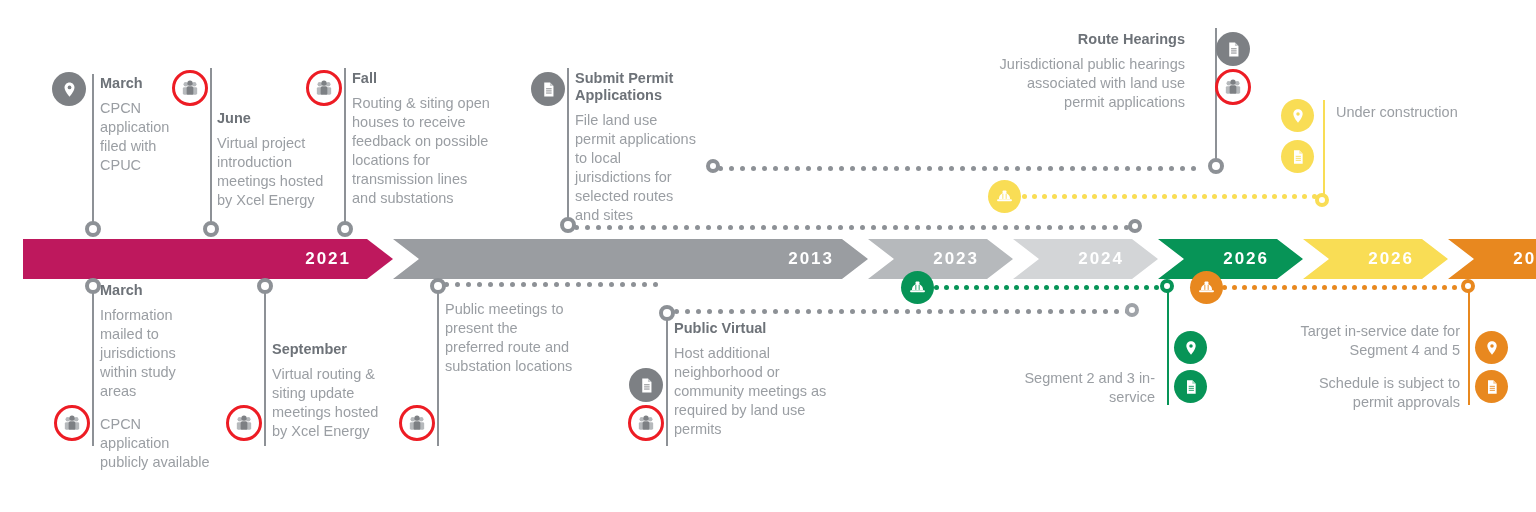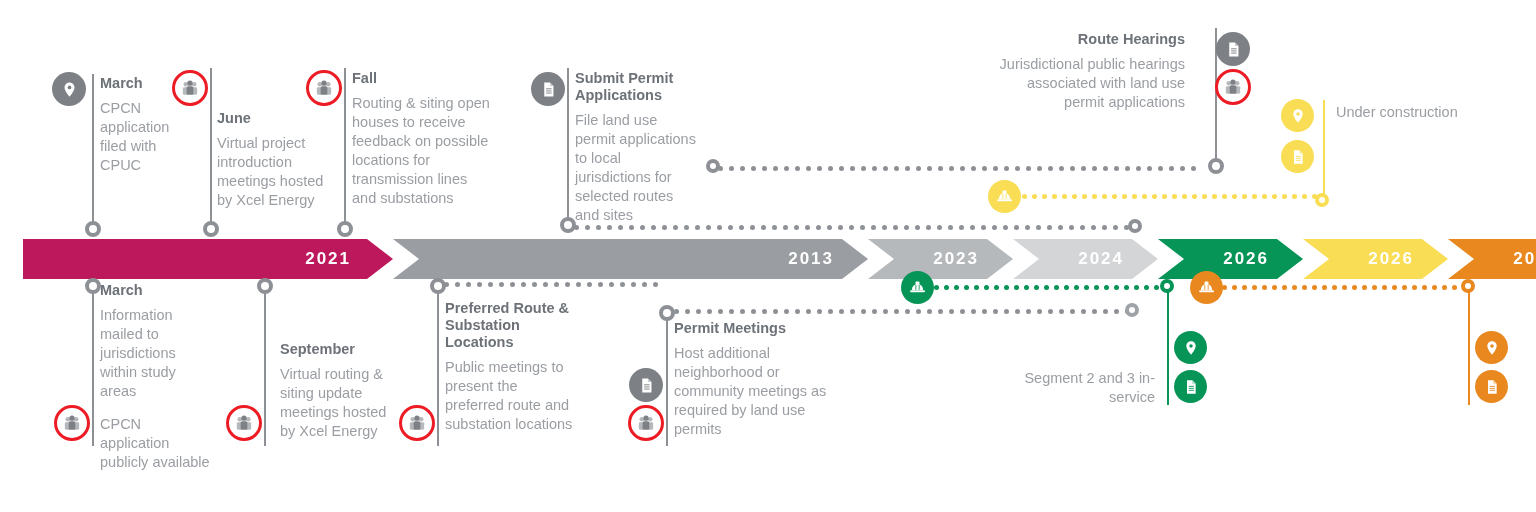--- a/index.html
+++ b/index.html
@@ -608,33 +608,36 @@
   <div class="block" style="left:1336px; top:103px; width:160px;">
     <div class="body">Under construction</div>
   </div>
 
   <div class="block" style="left:100px; top:282px; width:112px;">
     <div class="hdr">March</div>
     <div class="body">Information mailed to jurisdictions within study areas</div>
     <div class="body">CPCN application publicly available</div>
   </div>
 
-  <div class="block" style="left:272px; top:341px; width:125px;margin-left:8px;">
+  <div class="block" style="left:272px; top:341px; width:125px;">
     <div class="hdr">September</div>
     <div class="body">Virtual routing &amp; siting update meetings hosted by Xcel Energy</div>
   </div>
 
   <div class="block" style="left:445px; top:300px; width:135px;">
-    <div class="hdr">Preferred Route &amp; Substation Locations</div>
     <div class="body">Public meetings to present the preferred route and substation locations</div>
   </div>
 
   <div class="block" style="left:674px; top:320px; width:155px;">
-    <div class="hdr">Permit Meetings</div>
+    <div class="hdr">Public Virtual</div>
     <div class="body">Host additional neighborhood or community meetings as required by land use permits</div>
   </div>
 
   <div class="block align-right" style="left:1000px; top:369px; width:155px;text-align:right;">
     <div class="body">Segment 2 and 3 in-service</div>
   </div>
 
+  <div class="block align-right" style="left:1280px; top:322px; width:180px;">
+    <div class="body">Target in-service date for Segment 4 and 5</div>
+    <div class="body">Schedule is subject to permit approvals</div>
+  </div>
 
 </div>
 
 </body></html>

